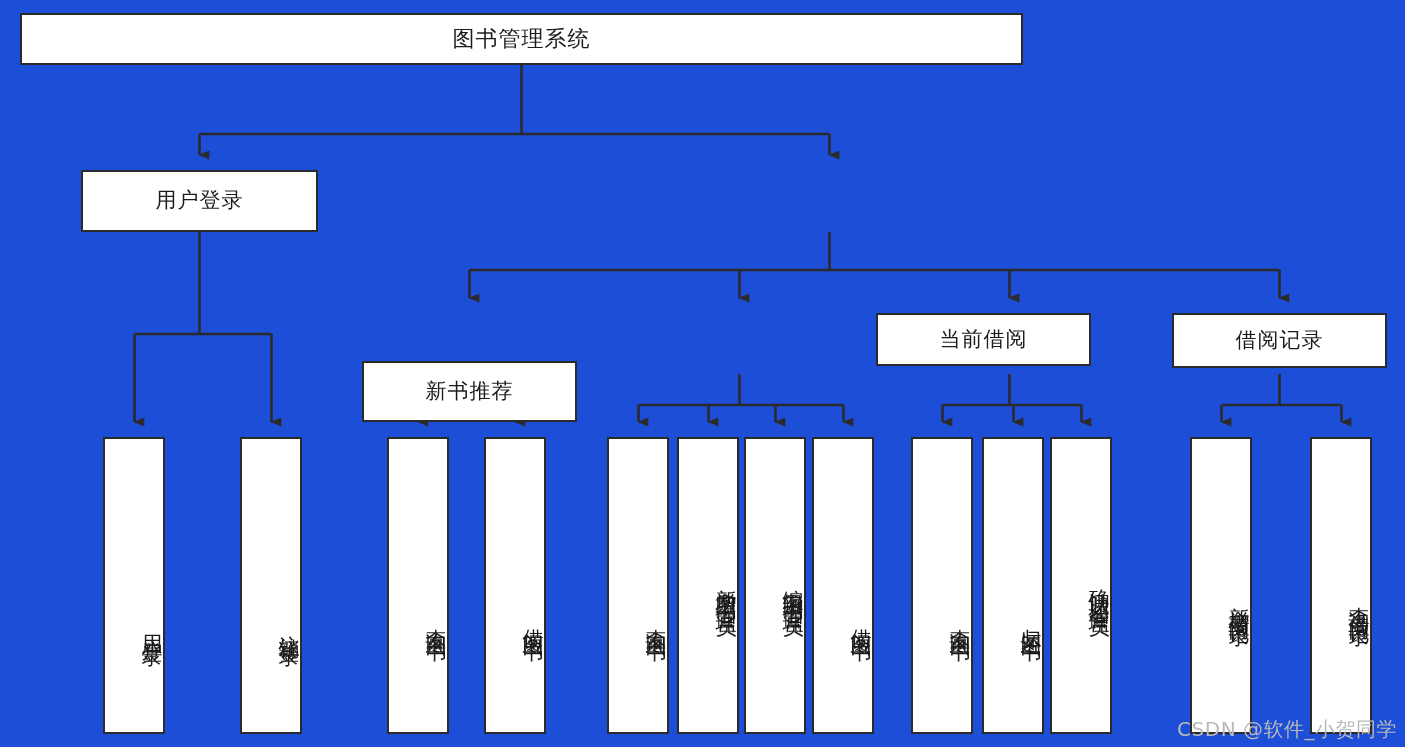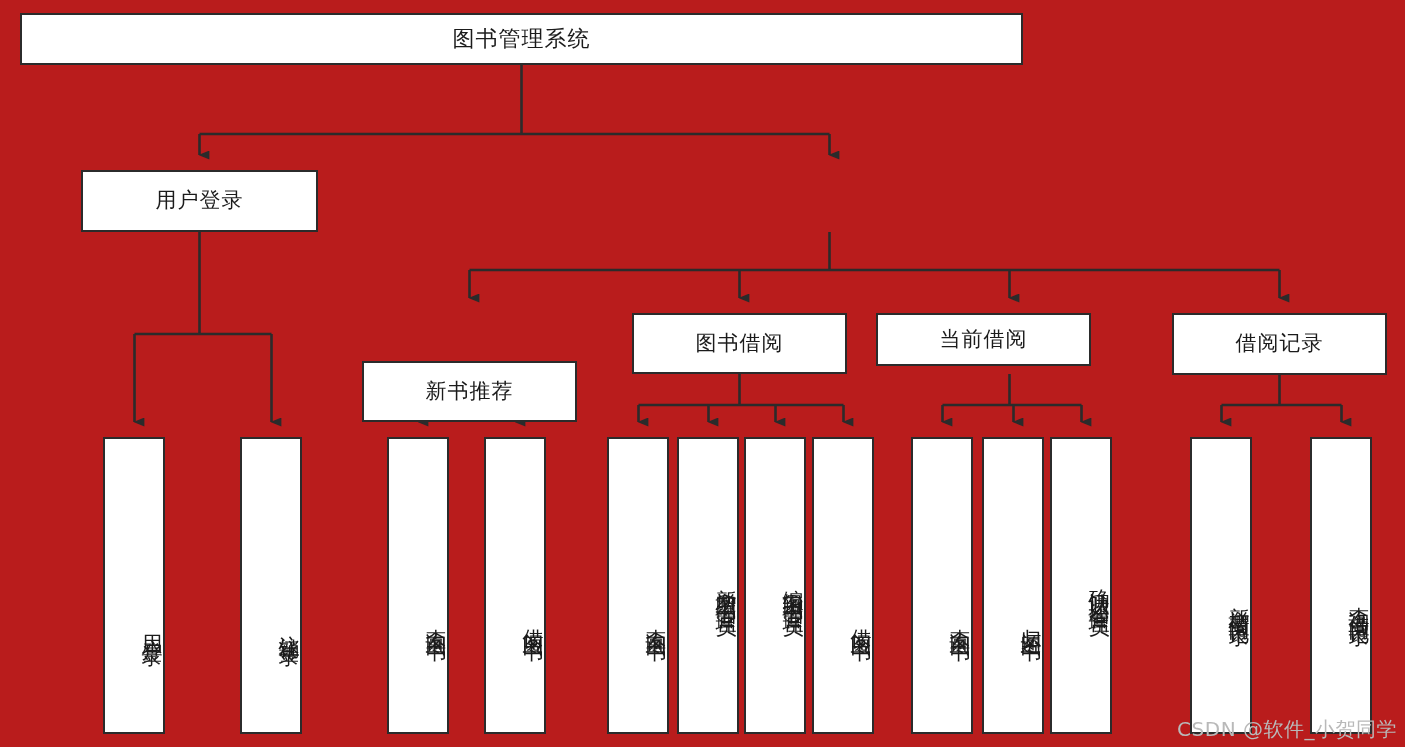--- a/index.html
+++ b/index.html
@@ -7,21 +7,21 @@
     padding: 0;
     background: #ffffff;
   }
   body {
     font-family: "DejaVu Sans", "Liberation Sans", sans-serif;
   }
   #canvas {
     position: relative;
     width: 1405px;
     height: 747px;
-    background: #b91c1c;
+    background: #1d4ed8;
     overflow: hidden;
   }
   #wires {
     position: absolute;
     left: 0;
     top: 0;
     width: 1405px;
     height: 747px;
     pointer-events: none;
   }
@@ -122,25 +122,24 @@
     </g>
   </svg>
 
   <div class="node horiz root" style="left:20px; top:13px; width:1003px; height:52px;">图书管理系统</div>
 
   <div class="node horiz" style="left:81px; top:170px; width:237px; height:62px;">用户登录</div>
 
 
   <div class="node horiz" style="left:362px; top:313px; width:215px; height:61px;margin-top:48px;">新书推荐</div>
 
-  <div class="node horiz" style="left:632px; top:313px; width:215px; height:61px;">图书借阅</div>
 
   <div class="node horiz" style="left:876px; top:313px; width:215px; height:53px;">当前借阅</div>
 
-  <div class="node horiz" style="left:1172px; top:313px; width:215px; height:62px;">借阅记录</div>
+  <div class="node horiz" style="left:1172px; top:313px; width:215px; height:55px;">借阅记录</div>
 
   <div class="node vert" style="left:103px; top:437px; width:62px; height:297px; padding-top:80px;">用户登录</div>
 
   <div class="node vert" style="left:240px; top:437px; width:62px; height:297px; padding-top:80px;">注销登录</div>
 
   <div class="node vert" style="left:387px; top:437px; width:62px; height:297px; padding-top:68px;">查询图书</div>
 
   <div class="node vert" style="left:484px; top:437px; width:62px; height:297px; padding-top:68px;">借阅图书</div>
 
   <div class="node vert" style="left:607px; top:437px; width:62px; height:297px; padding-top:68px;">查询图书</div>

